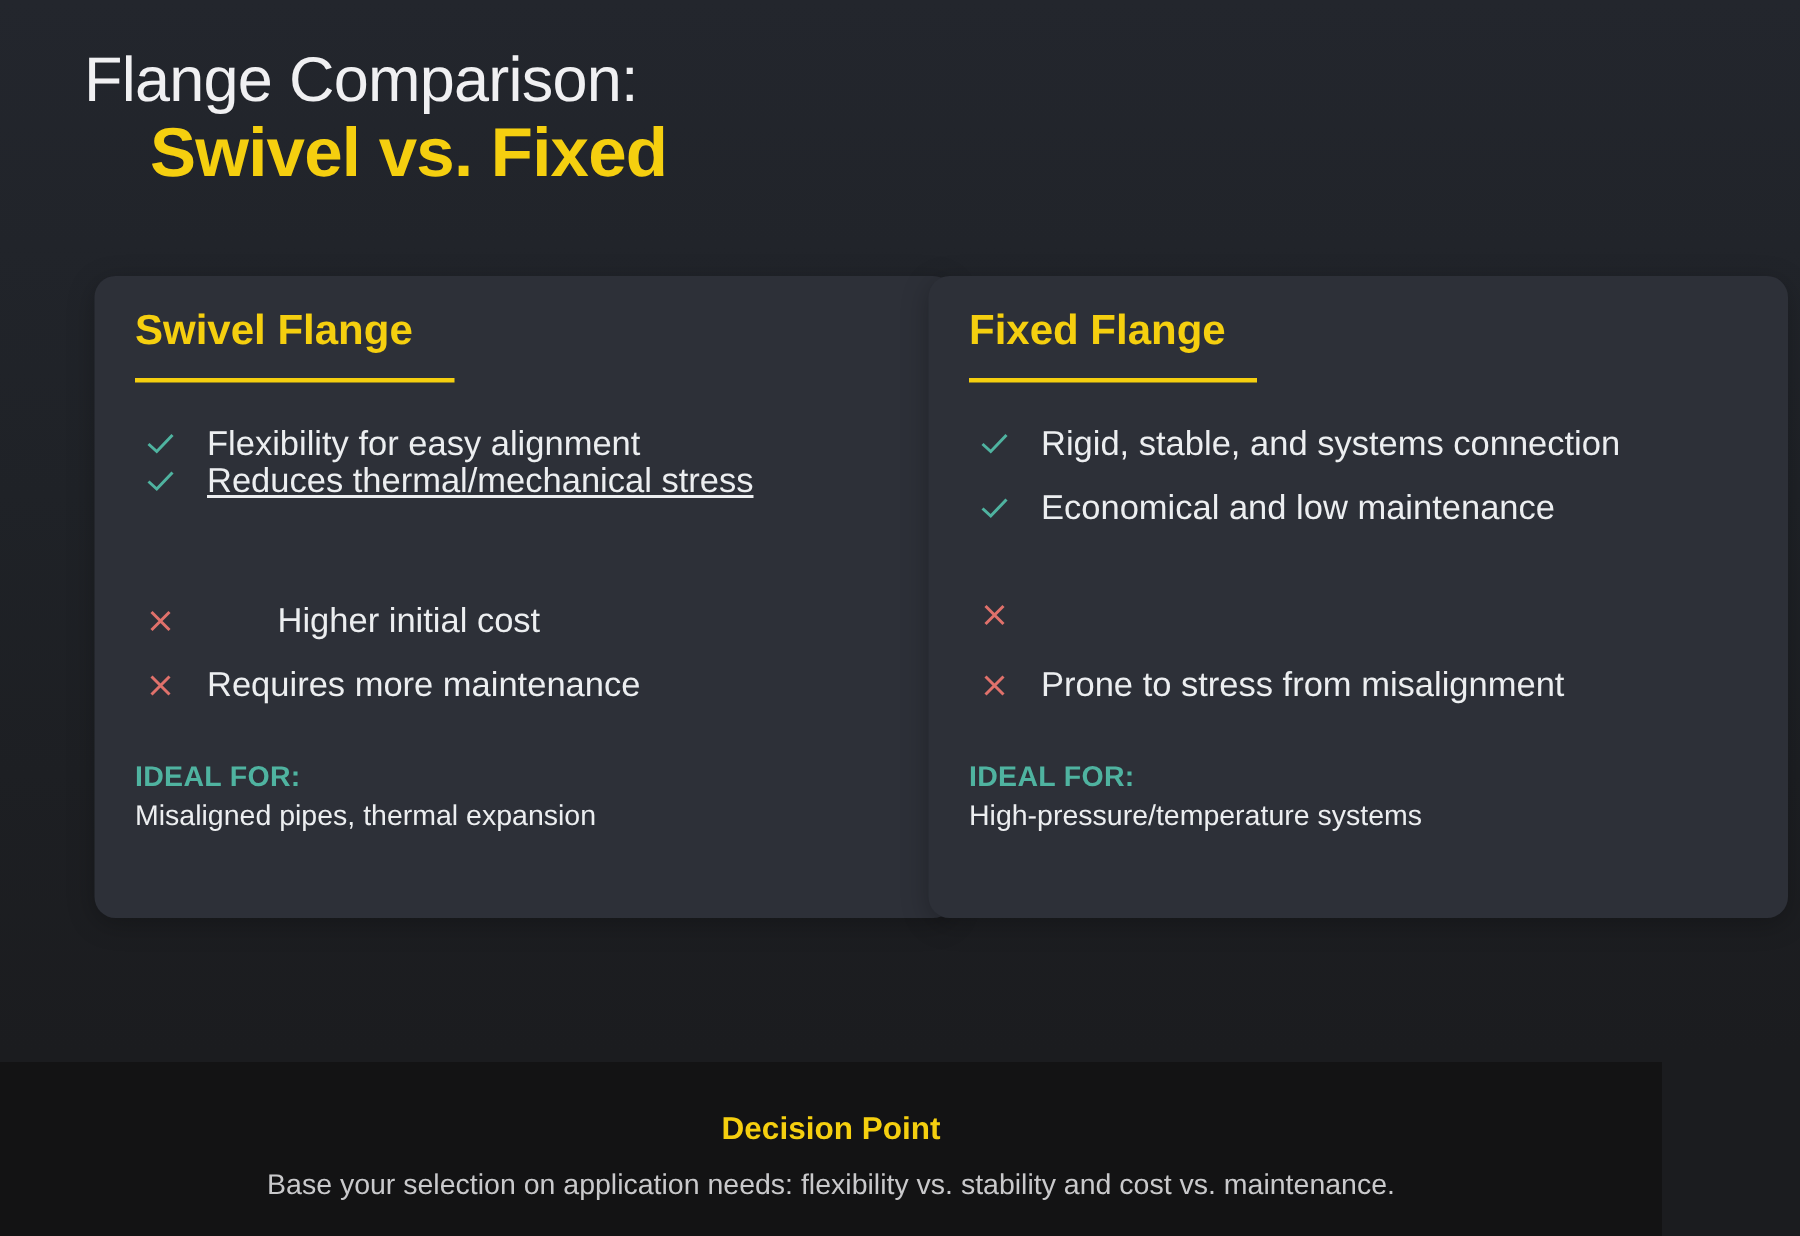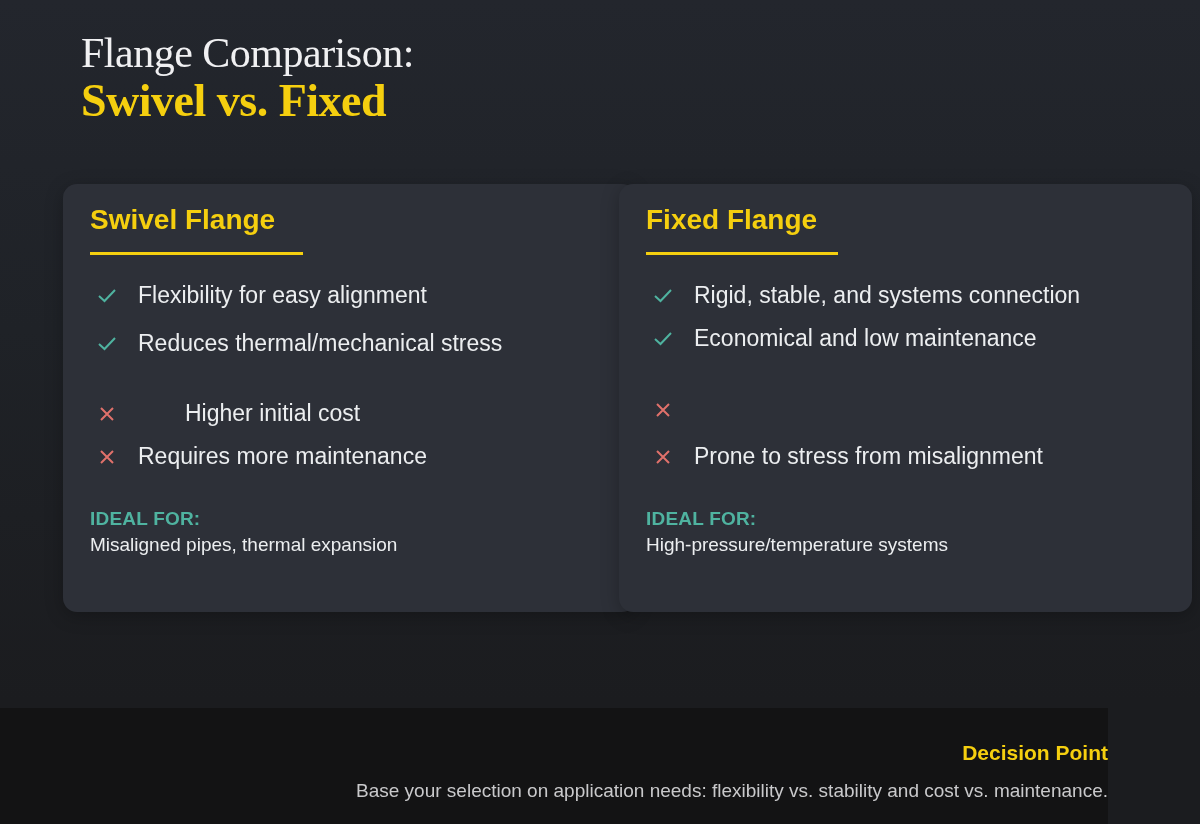--- a/index.html
+++ b/index.html
@@ -3,28 +3,29 @@
   <meta charset="utf-8">
   <style>
     * { box-sizing: border-box; margin: 0; padding: 0; }
     html, body { width: 1200px; height: 824px; overflow: hidden; }
     body {
       font-family: "Liberation Sans", "DejaVu Sans", sans-serif;
       background: linear-gradient(180deg, #23262d 0%, #1f2227 40%, #1b1c1f 85%);
       color: #e8e8ea;
       position: relative;
     }
-    .header { position: absolute; left: 81px; top: 30px; font-family: Liberation Serif, serif; }
+    .header { position: absolute; left: 56px; top: 30px; }
     .title-line1 {
       font-size: 42px; font-weight: 300; color: #f0f0f2; line-height: 46px;
       letter-spacing: -0.5px;
     }
     .title-line2 {
       font-size: 46px; font-weight: 700; color: #f5cf0f; line-height: 50px;
       letter-spacing: -0.5px;
+      margin-left: 44px;
     }
     .cards { position: absolute; top: 184px; left: 63px; width: 1069px; height: 428px; }
     .card {
       position: absolute; top: 0; width: 573px; height: 428px;
       background: #2d3038; border-radius: 14px;
       box-shadow: 0 4px 18px rgba(0,0,0,0.25);
     }
     .card.left { left: 0; }
     .card.right { left: 556px; text-align: right; }
     .card-title {
@@ -44,21 +45,21 @@
     .ideal-label {
       position: absolute; left: 27px; top: 324px;
       font-size: 19px; font-weight: 700; color: #4fb3a0; letter-spacing: 0.2px;
     }
     .ideal-text {
       position: absolute; left: 27px; top: 350px;
       font-size: 19px; color: #eceef0;
     }
     .footer {
       position: absolute; left: 0; top: 708px; width: 1108px; height: 116px;
-      background: #131314; text-align: right;
+      background: #131314; text-align: center;
     }
     .footer-title {
       position: absolute; top: 33px; width: 100%;
       font-size: 21px; font-weight: 700; color: #f5cf0f;
     }
     .footer-text {
       position: absolute; top: 72px; width: 100%;
       font-size: 19px; color: #c9c9cb;
     }
   </style>
@@ -77,21 +78,21 @@
     <div class="card-underline"></div>
 
     <div class="item" style="top:98px;">
       <span class="ico">
         <svg width="20" height="16" viewBox="0 0 20 16">
             <path d="M2 8 L7.5 13 L18 2" fill="none" stroke="#4fb3a0" stroke-width="2"></path>
           </svg>
       </span>
       <span>Flexibility for easy alignment</span>
     </div>
-    <div class="item" style="top:146px;">
+    <div class="item" style="top:123px;text-decoration:underline;">
       <span class="ico">
         <svg width="20" height="16" viewBox="0 0 20 16">
             <path d="M2 8 L7.5 13 L18 2" fill="none" stroke="#4fb3a0" stroke-width="2"></path>
           </svg>
       </span>
       <span>Reduces thermal/mechanical stress</span>
     </div>
     <div class="item" style="top:216px;gap:47px;">
       <span class="ico">
         <svg width="16" height="16" viewBox="0 0 16 16">

